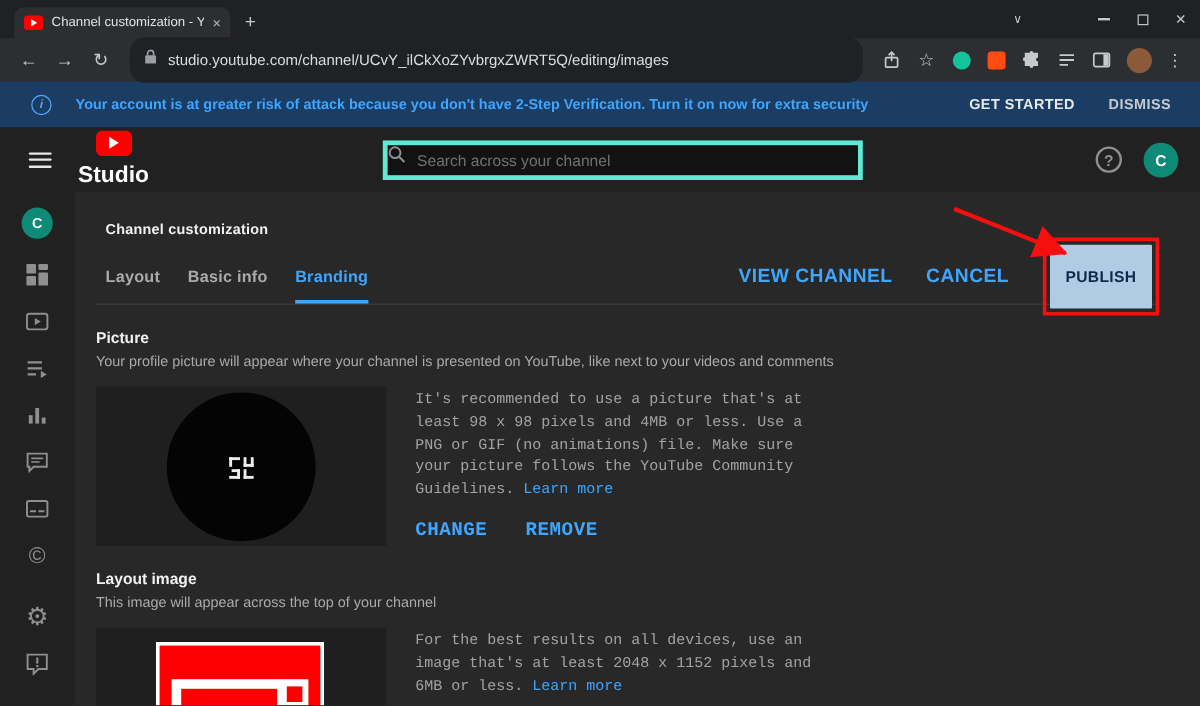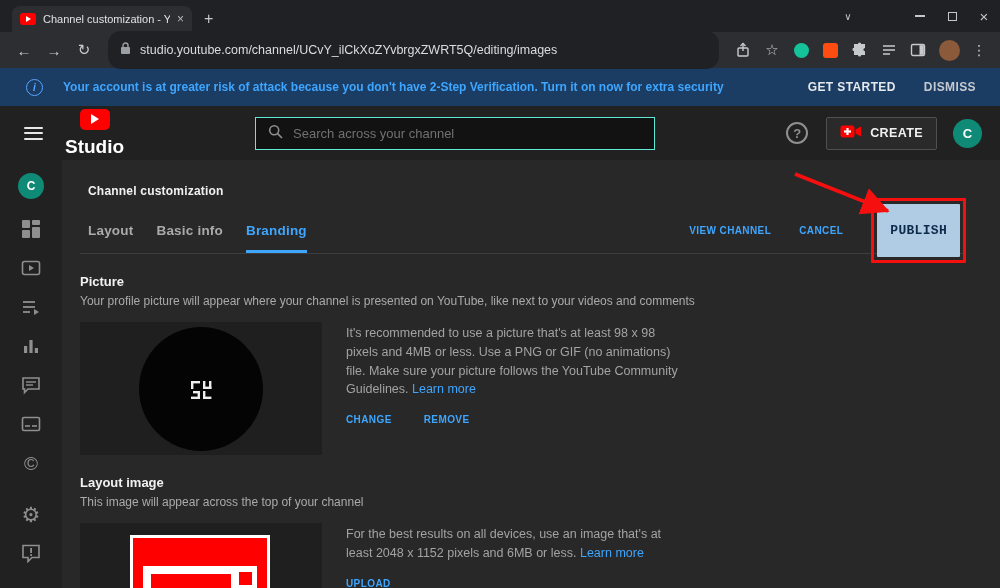--- a/index.html
+++ b/index.html
@@ -44,21 +44,21 @@
 
   
   .studio-header{height:54px;background:#212121;display:flex;align-items:center;padding:0 18px;}
   .hamburger{display:flex;flex-direction:column;gap:3.5px;width:19px;margin:0 16px 0 6px;cursor:pointer;}
   .hamburger i{display:block;height:2px;background:#e8e8e8;border-radius:1px;}
   .logo{display:flex;align-items:center;gap:6px;margin-left:6px;cursor:pointer;flex-direction:column;}
   .yt-mark{width:30px;height:21px;background:var(--brandred,#f00);border-radius:5px;display:flex;align-items:center;justify-content:center;}
   .yt-play{width:0;height:0;border-left:8px solid #fff;border-top:5px solid transparent;border-bottom:5px solid transparent;}
   .logo-text{color:#fff;font-size:19px;font-weight:700;}
   .search-wrap{flex:1;display:flex;justify-content:center;}
-  .searchbox{width:400px;height:33px;background:#121212;border:1px solid #5eead4;display:flex;align-items:center;padding:0 12px;gap:10px;}
+  .searchbox{width:400px;height:33px;background:#121212;border:4px solid #5eead4;display:flex;padding:0 0;gap:10px;}
   .searchbox input{flex:1;background:transparent;border:none;outline:none;color:#ddd;font-size:13px;font-family:inherit;}
   .searchbox input::placeholder{color:#717171;}
   .help{width:22px;height:22px;border-radius:50%;border:2px solid #909090;color:#909090;font-size:13px;font-weight:700;display:flex;align-items:center;justify-content:center;margin-right:18px;cursor:pointer;}
   .create-btn{height:33px;border:1px solid #4f4f4f;background:#2a2a2a;display:flex;align-items:center;gap:8px;padding:0 13px;margin-right:16px;border-radius:2px;cursor:pointer;}
   .create-btn .create-label{color:#f1f1f1;font-size:12.5px;font-weight:700;letter-spacing:.4px;}
   .avatar{width:29px;height:29px;border-radius:50%;background:var(--avatarteal,#0f8a77);color:#fff;font-size:13px;font-weight:700;display:flex;align-items:center;justify-content:center;cursor:pointer;}
 
   
   .body-row{display:flex;height:428px;}
   .sidebar{width:62px;background:#212121;display:flex;flex-direction:column;align-items:center;padding-top:13px;gap:15px;flex:none;}
@@ -67,31 +67,31 @@
   .glyph{font-size:19px;line-height:1;}
   .gear{font-size:21px;margin-top:12px;}
 
   .main{flex:1;padding:22px 34px 0 18px;position:relative;overflow:hidden;}
   .page-title{color:#f1f1f1;font-size:12px;font-weight:700;margin:2px 0 10px 8px;letter-spacing:.2px;}
   .tabs-row{display:flex;align-items:center;border-bottom:1px solid #3d3d3d;height:46px;}
   .tabs{display:flex;gap:23px;margin-left:8px;height:100%;}
   .tab-item{color:#aaa;font-size:13.5px;font-weight:600;letter-spacing:.2px;display:flex;align-items:center;border-bottom:3px solid transparent;padding-top:3px;cursor:pointer;}
   .tab-item.active{color:var(--accent,#3ea6ff);border-bottom-color:var(--accent,#3ea6ff);}
   .actions{margin-left:auto;display:flex;align-items:center;gap:28px;}
-  .text-btn{color:var(--accent,#3ea6ff);font-size:10px;font-weight:700;letter-spacing:.4px;cursor:pointer;white-space:nowrap;}
+  .text-btn{color:var(--accent,#3ea6ff);font-size:16px;font-weight:700;letter-spacing:.4px;cursor:pointer;white-space:nowrap;}
   .publish-highlight{border:3px solid var(--annotation,#f50f0f);padding:3px;display:inline-block;border-radius:1px;}
-  .publish{background:var(--publishbg,#b0cbe4);color:var(--publishtext,#0c2b4a);font-size:13px;font-weight:700;letter-spacing:.3px;border:none;padding:19px 13px;font-family:Liberation Mono, monospace;border-radius:1px;cursor:pointer;}
+  .publish{background:var(--publishbg,#b0cbe4);color:var(--publishtext,#0c2b4a);font-size:13px;font-weight:700;letter-spacing:.3px;border:none;padding:19px 13px;font-family:Liberation Sans, sans-serif;border-radius:1px;cursor:pointer;}
 
   .section{margin-top:20px;}
   .sec-h{color:#f1f1f1;font-size:13px;font-weight:700;margin-bottom:5px;}
   .sec-d{color:#aaa;font-size:12px;margin-bottom:14px;}
   .sec-row{display:flex;gap:24px;}
   .img-box{width:242px;height:133px;background:#1f1f1f;flex:none;display:flex;align-items:center;justify-content:center;}
   .circle{width:124px;height:124px;border-radius:50%;background:#040404;display:flex;align-items:center;justify-content:center;}
-  .side-col{width:340px;padding-top:2px;}
+  .side-col{width:340px;padding-top:2px;font-family:Liberation Mono, monospace;}
   .rec{color:#a3a3a3;font-size:12.5px;line-height:1.5;}
   .rec .link{color:var(--accent,#3ea6ff);cursor:pointer;}
   .link-row{margin-top:15px;display:flex;gap:32px;text-align:right;}
 
   .banner-box{height:140px;position:relative;overflow:hidden;}
   .banner-art{position:absolute;left:50px;top:12px;width:140px;height:150px;background:var(--brandred,#f00);border:3px solid #fff;}
   .banner-inner-white{position:absolute;left:10px;right:10px;top:28px;bottom:-6px;background:#fff;}
   .banner-inner-red{position:absolute;left:8px;top:8px;right:26px;bottom:6px;background:var(--brandred,#f00);}
   .banner-chip{position:absolute;right:5px;top:6px;width:13px;height:13px;background:var(--brandred,#f00);}
 
@@ -192,33 +192,20 @@
         <span>
           <svg width="15" height="15" viewBox="0 0 15 15" fill="none" stroke="#8f8f8f" stroke-width="1.6">
               <circle cx="6.2" cy="6.2" r="4.5"></circle>
               <line x1="9.6" y1="9.6" x2="14" y2="14"></line>
             </svg>
         </span>
         <input placeholder="Search across your channel" style="">
       </div>
     </div>
     <span class="help">?</span>
-    <div class="create-btn">
-      <span>
-        <svg width="22" height="15" viewBox="0 0 22 15">
-            <rect x="0.5" y="1.5" width="14" height="12" rx="2.5" style="fill:var(--brandred,#f00)"></rect>
-            <path d="M15.5 5.5 L21 2.5 V12.5 L15.5 9.5 Z" style="fill:var(--brandred,#f00)"></path>
-            <g fill="#fff">
-              <rect x="6.4" y="4" width="2.2" height="7"></rect>
-              <rect x="4" y="6.4" width="7" height="2.2"></rect>
-            </g>
-          </svg>
-      </span>
-      <span class="create-label">CREATE</span>
-    </div>
     <span class="avatar">C</span>
   </div>
 
   <div class="body-row">
     <div class="sidebar">
       <span class="s-avatar">C</span>
       <span class="s-ic">
         <svg width="20" height="20" viewBox="0 0 20 20" fill="#8f8f8f">
             <rect x="1" y="1" width="8" height="8" rx="1"></rect>
             <rect x="11" y="1" width="8" height="5" rx="1"></rect>

